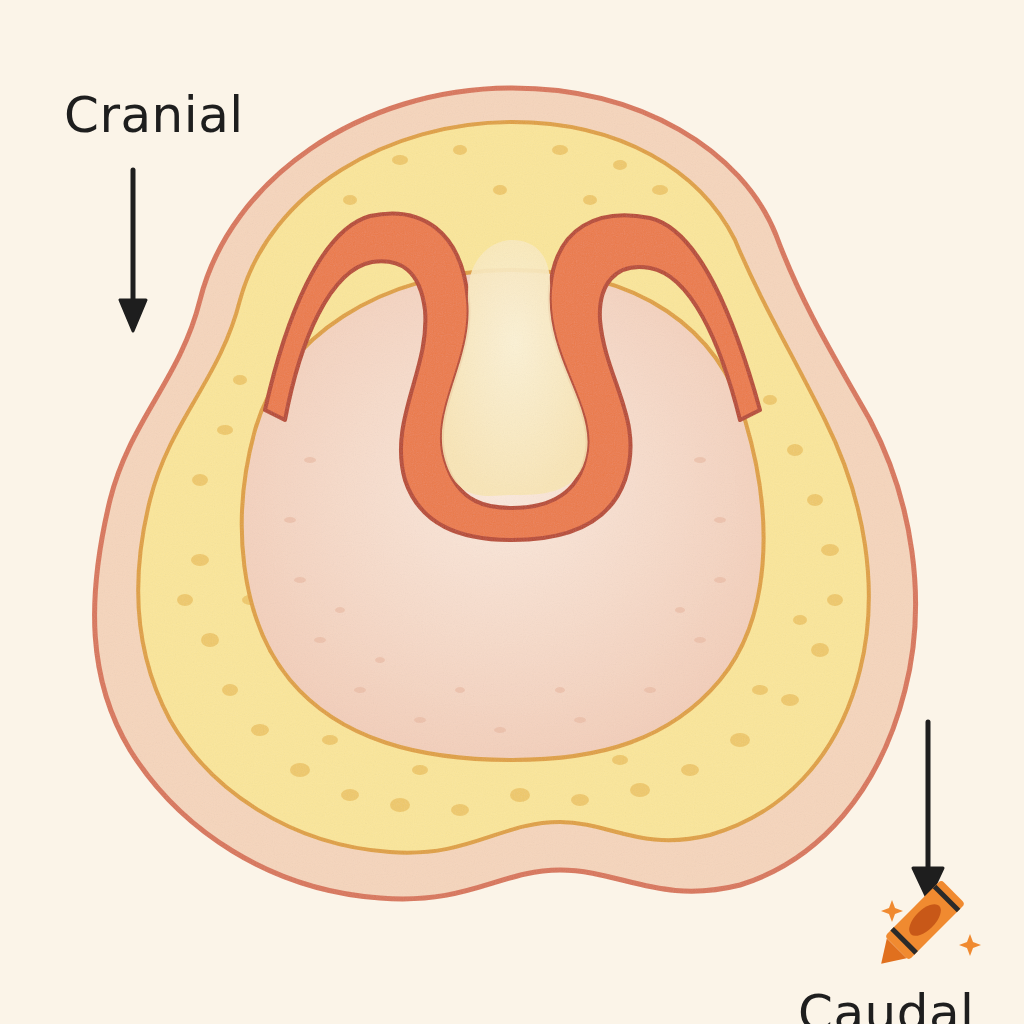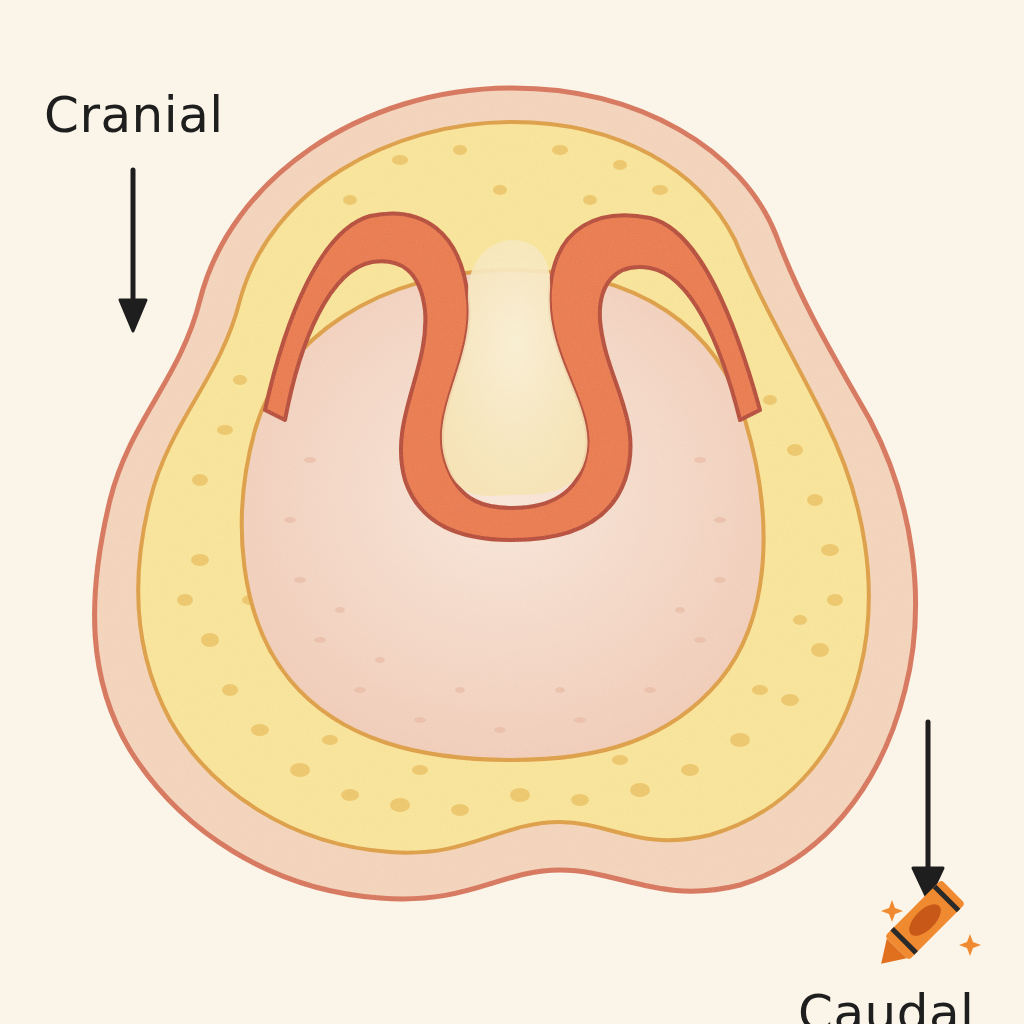--- a/index.html
+++ b/index.html
@@ -11,21 +11,21 @@
   }
   .canvas { position: absolute; left: 0; top: 0; width: 1024px; height: 1024px; }
   .label {
     position: absolute;
     color: #1e1e1e;
     font-family: "DejaVu Sans", sans-serif;
     font-size: 50px;
     letter-spacing: 0.5px;
     line-height: 1;
   }
-  .label-cranial { left: 44px; top: 90px; text-align: right; }
+  .label-cranial { left: 64px; top: 90px; text-align: right; }
   .label-caudal { left: 798px; top: 988px; }
   .arrow { position: absolute; }
   .crayon { position: absolute; left: 860px; top: 860px; width: 130px; height: 120px; }
 </style>
 </head>
 <body>
 
 <svg class="canvas" viewBox="0 0 1024 1024" xmlns="http://www.w3.org/2000/svg">
   <defs>
     <filter id="grain" x="-5%" y="-5%" width="110%" height="110%">

